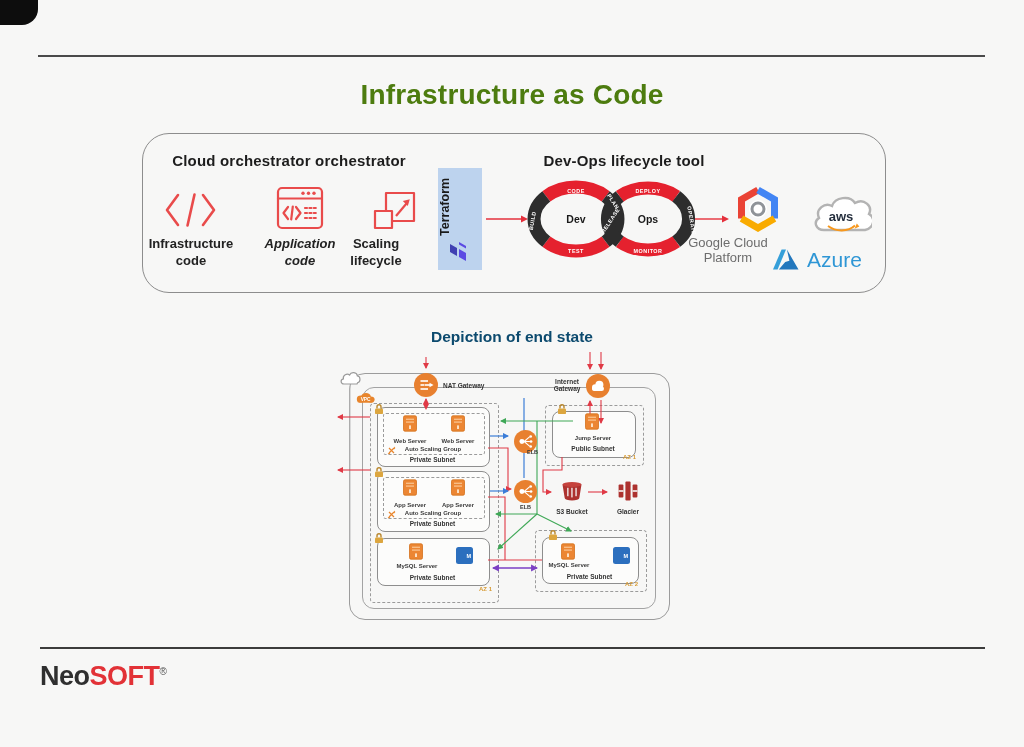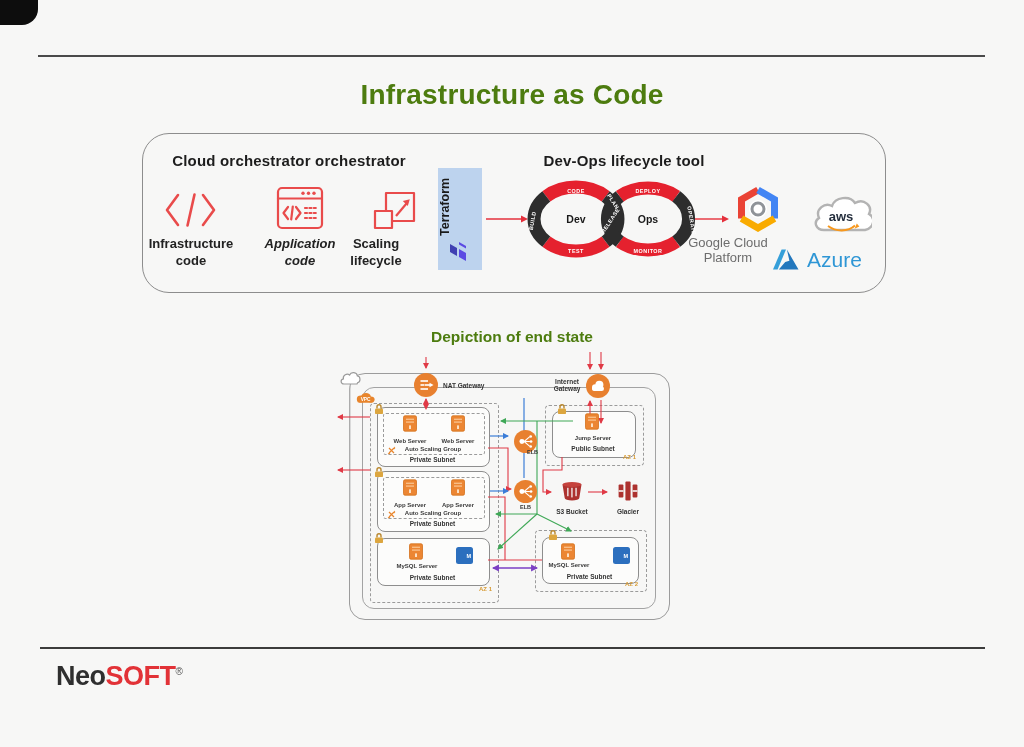--- a/index.html
+++ b/index.html
@@ -150,21 +150,21 @@
   </svg>
 
   <div class="abs" style="left:773px;top:244px;width:112px;height:30px;display:flex;align-items:center;">
     <svg width="27" height="23" viewBox="0 0 27 23">
       <polygon points="8.6,1.5 13,1.5 4.6,21.5 0,21.5" fill="#359fd9"></polygon>
       <polygon points="13.9,1.5 25.5,21.5 5.8,21.5 12.2,14 16.4,12.8" fill="#2277bd"></polygon>
     </svg>
     <span style="font-size:21px;color:#2e96d5;margin-left:7px;line-height:1;">Azure</span>
   </div>
 
-  <div class="abs" style="left:362px;top:328px;width:300px;text-align:center;font-size:15.5px;font-weight:700;color:#4d7c0f;">Depiction of end state</div>
+  <div class="abs" style="left:362px;top:328px;width:300px;text-align:center;font-size:15.5px;font-weight:700;color:#0c4a6e;">Depiction of end state</div>
 
   <div class="abs" style="left:349px;top:373px;width:319px;height:245px;border:1.2px solid #9c9c9c;border-radius:16px;"></div>
   <div class="abs" style="left:362px;top:387px;width:292px;height:220px;border:1px solid #a3a3a3;border-radius:12px;"></div>
 
   <div class="abs dashedbox" style="left:370px;top:403px;width:127px;height:198px;"></div>
   <div class="abs dashedbox" style="left:545px;top:405px;width:97px;height:59px;"></div>
   <div class="abs dashedbox" style="left:535px;top:530px;width:110px;height:60px;"></div>
 
   <div class="abs rrect" style="left:377px;top:407px;width:111px;height:58px;"></div>
   <div class="abs dashedbox" style="left:383px;top:413px;width:100px;height:40px;border-radius:3px;"></div>
@@ -407,17 +407,17 @@
     <rect x="3.6" y="12.2" width="4.8" height="1.6" fill="#f7f7f6"></rect>
       <rect x="17.6" y="12.2" width="4.8" height="1.6" fill="#f7f7f6"></rect>
   </svg>
   <div class="abs lbl65" style="left:606px;top:508px;width:44px;">Glacier</div>
 
   <div class="abs azlbl" style="left:460px;top:586px;width:32px;">AZ 1</div>
   <div class="abs azlbl" style="left:606px;top:454px;width:30px;">AZ 1</div>
   <div class="abs azlbl" style="left:608px;top:581px;width:30px;">AZ 2</div>
 
   <div class="abs rule" style="left:40px;top:647px;width:945px;background:#3c3c3c;"></div>
-  <div class="abs" style="left:40px;top:661px;font-size:27px;font-weight:700;letter-spacing:-0.5px;margin-left:16px;">
+  <div class="abs" style="left:40px;top:661px;font-size:27px;font-weight:700;letter-spacing:-0.5px;">
     <span style="color:#2f2f2f;">Neo</span><span style="color:#e23237;">SOFT</span><sup style="font-size:10px;color:#555;font-weight:400;">®</sup>
   </div>
 
 </div>
 
 </body></html>

